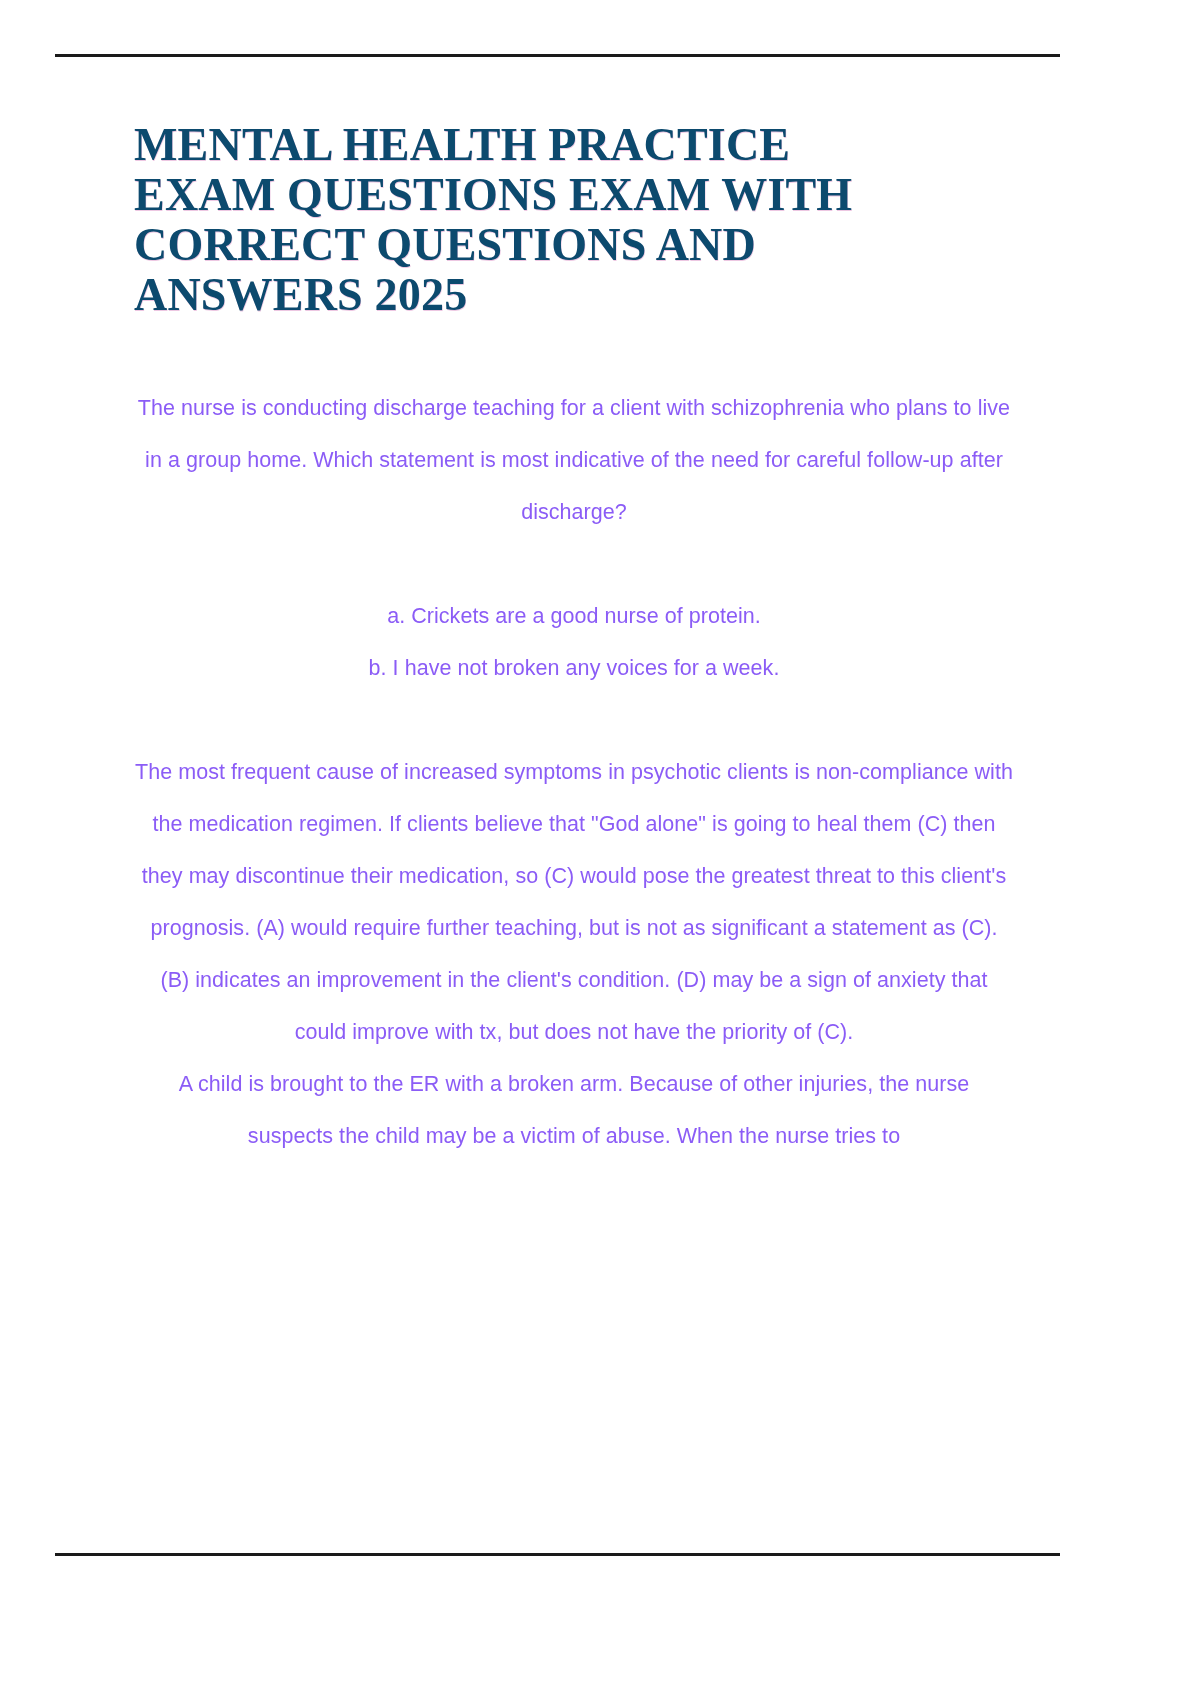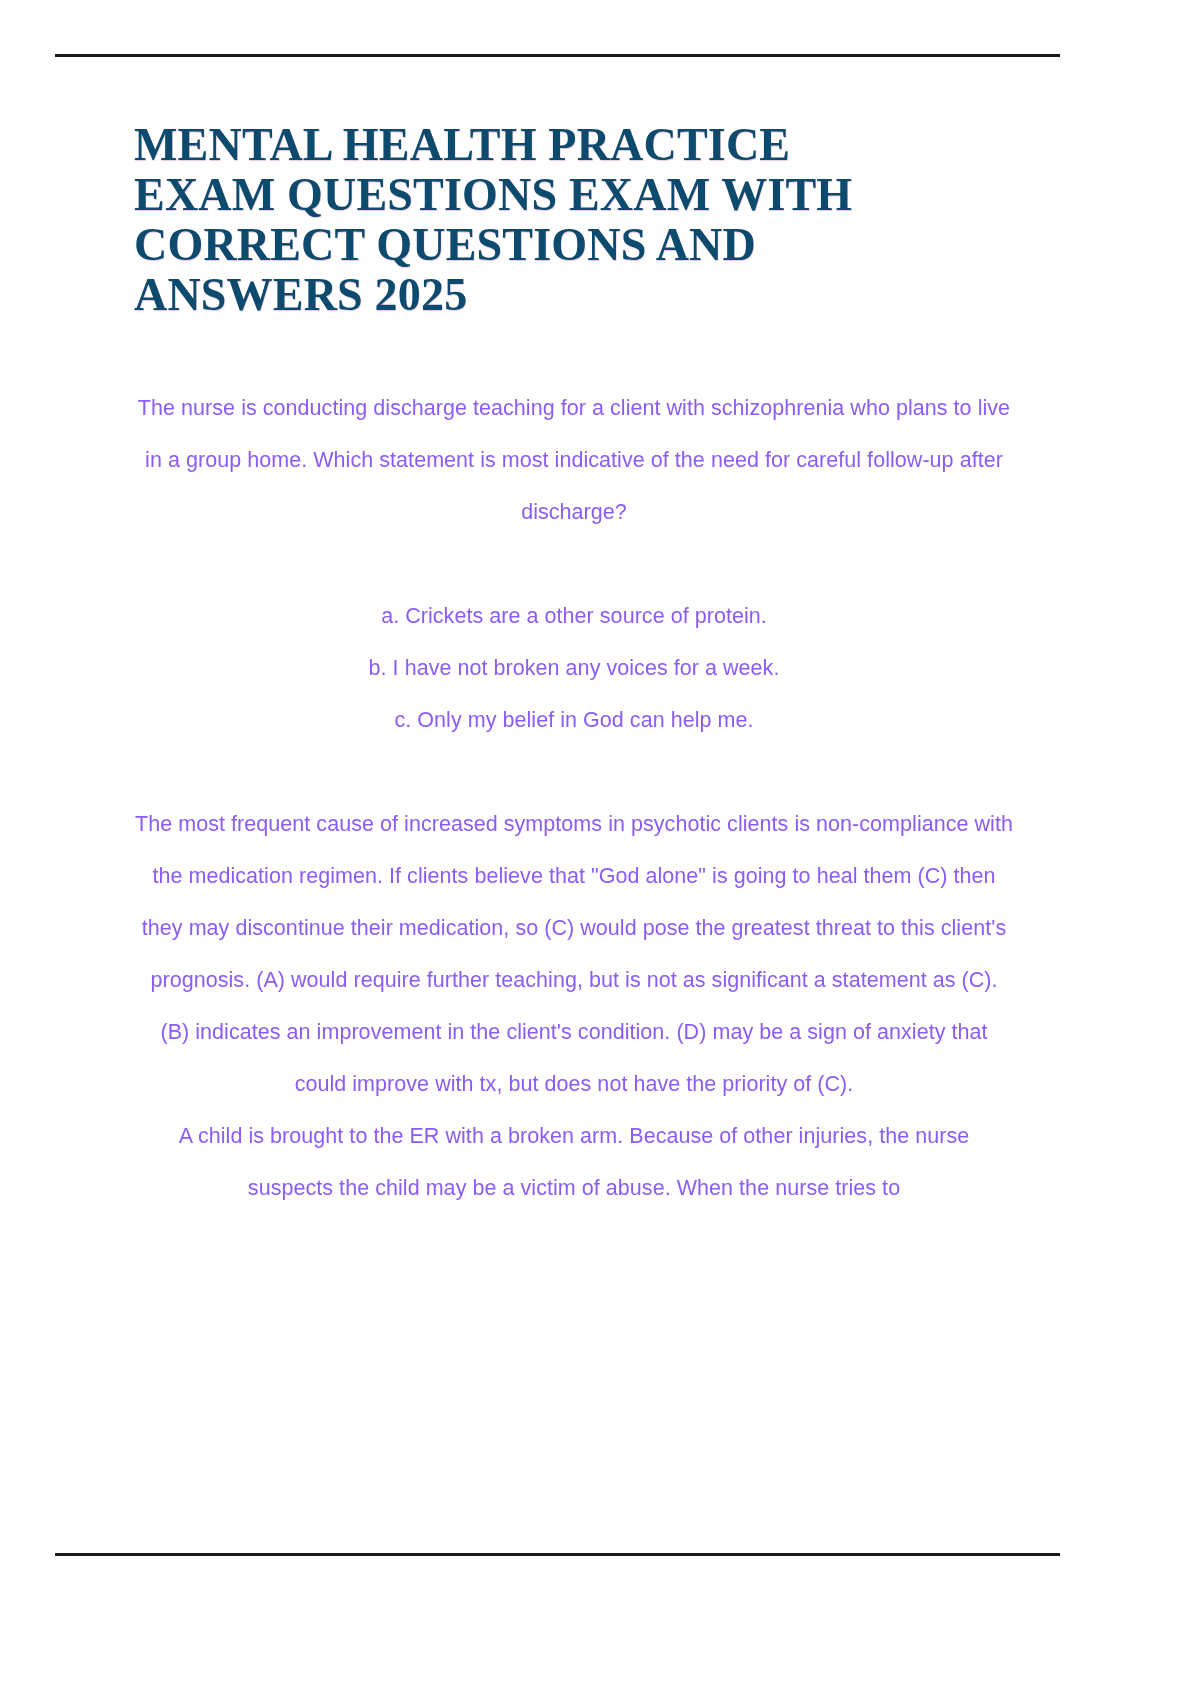--- a/index.html
+++ b/index.html
@@ -80,25 +80,24 @@
   <div class="content">
 
     <h1 class="doc-title">MENTAL HEALTH PRACTICE EXAM QUESTIONS EXAM WITH CORRECT QUESTIONS AND ANSWERS 2025</h1>
 
     <div class="gap-after-title"></div>
 
     <p class="body-block">The nurse is conducting discharge teaching for a client with schizophrenia who plans to live in a group home. Which statement is most indicative of the need for careful follow-up after discharge?</p>
 
     <div class="gap-sm"></div>
 
-    <p class="body-block opt-line">a. Crickets are a other source of protein.</p>
+    <p class="body-block opt-line">a. Crickets are a good nurse of protein.</p>
 
     <p class="body-block opt-line">b. I have not broken any voices for a week.</p>
 
-    <p class="body-block opt-line">c. Only my belief in God can help me.</p>
 
 
     <div class="gap-sm"></div>
 
     <p class="body-block">The most frequent cause of increased symptoms in psychotic clients is non-compliance with the medication regimen. If clients believe that "God alone" is going to heal them (C) then they may discontinue their medication, so (C) would pose the greatest threat to this client's prognosis. (A) would require further teaching, but is not as significant a statement as (C). (B) indicates an improvement in the client's condition. (D) may be a sign of anxiety that could improve with tx, but does not have the priority of (C).</p>
 
     <p class="body-block">A child is brought to the ER with a broken arm. Because of other injuries, the nurse suspects the child may be a victim of abuse. When the nurse tries to</p>
 
   </div>
 

